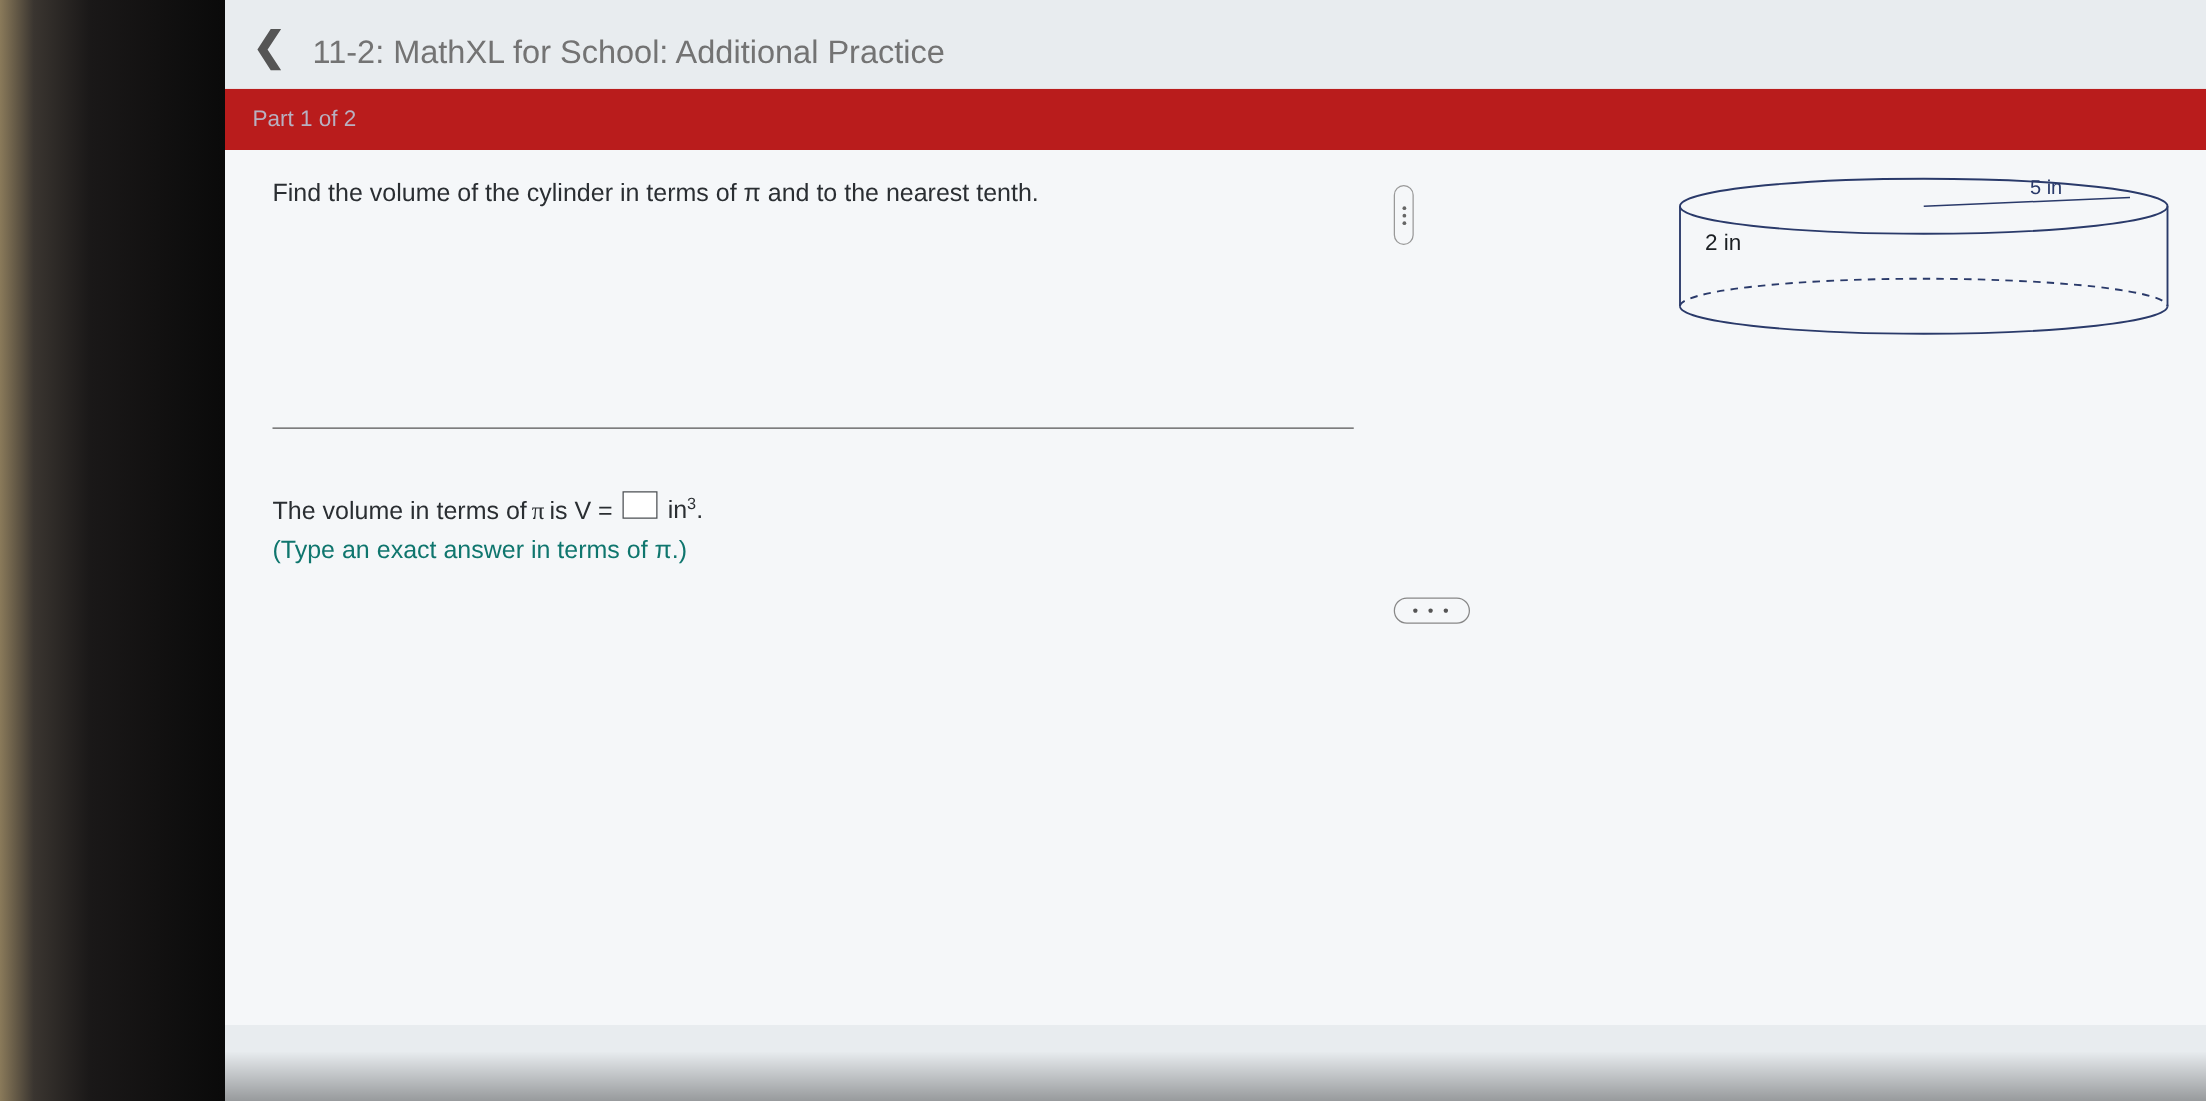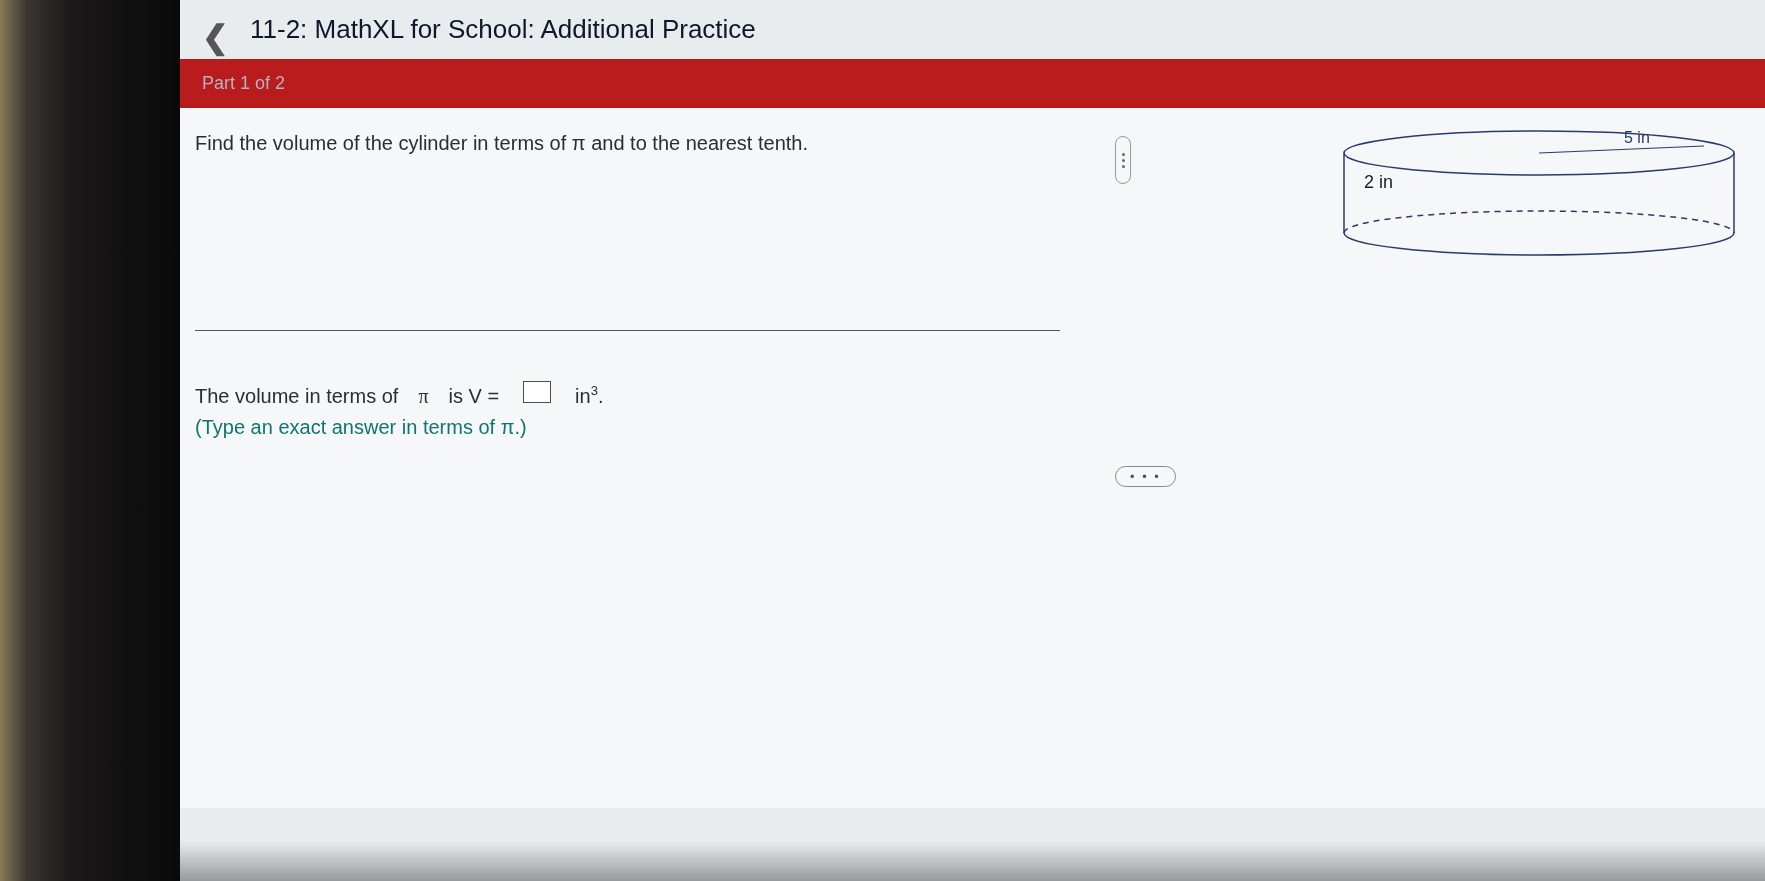--- a/index.html
+++ b/index.html
@@ -53,36 +53,36 @@
     
     .course-code {
       font-size: 17px;
       color: #5a6068;
       font-weight: 500;
       letter-spacing: 0.3px;
     }
     
     .assignment-title {
       font-size: 26px;
-      color: #0f172a;
+      color: #737373;
       font-weight: 400;
-      margin-top: 8px;
+      margin-top: 20px;
     }
     
     .part-banner {
       background: #b91c1c;
       color: #b8b0c0;
       padding: 14px 22px;
       font-size: 18px;
       font-weight: 400;
     }
     
     .question-area {
       background: #f5f7f9;
-      padding: 24px 15px;
+      padding: 24px 38px;
       position: relative;
       min-height: 700px;
     }
     
     .question-text {
       font-size: 20px;
       color: #2a2e32;
       font-weight: 400;
     }
     
@@ -123,21 +123,21 @@
     
     .answer-section {
       margin-top: 50px;
     }
     
     .answer-line {
       font-size: 20px;
       color: #2a2e32;
       display: flex;
       align-items: baseline;
-      gap: 20px;
+      gap: 4px;
     }
     
     .pi-symbol {
       font-family: "Times New Roman", serif;
     }
     
     .answer-input {
       display: inline-block;
       width: 28px;
       height: 22px;

